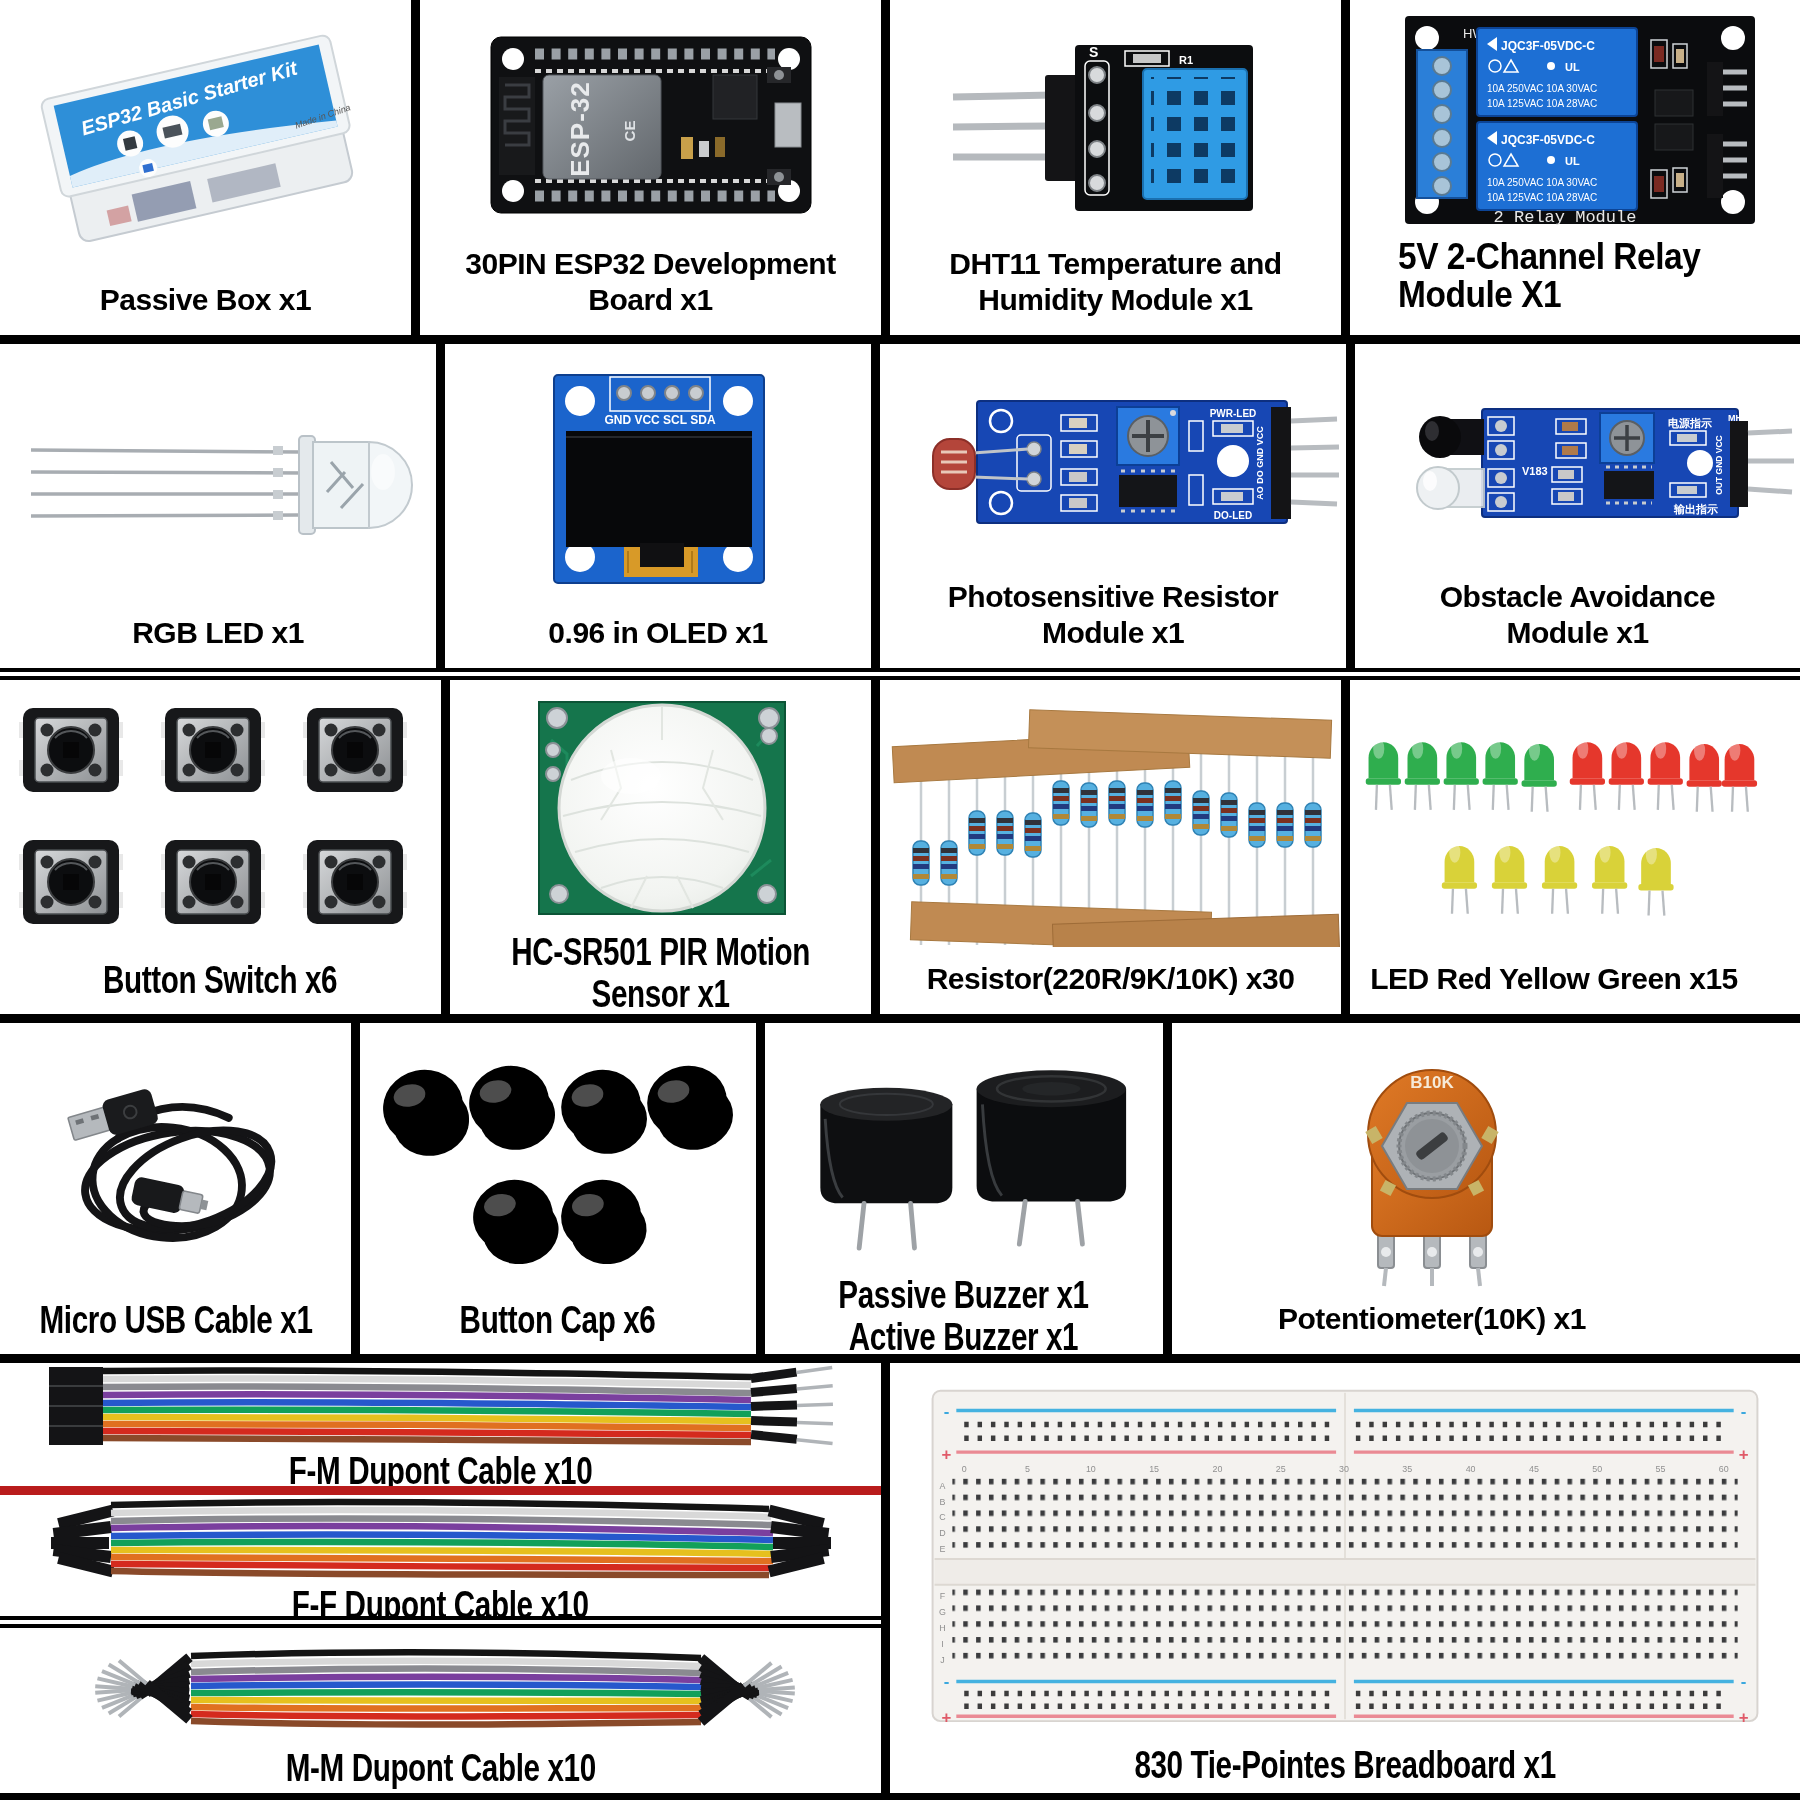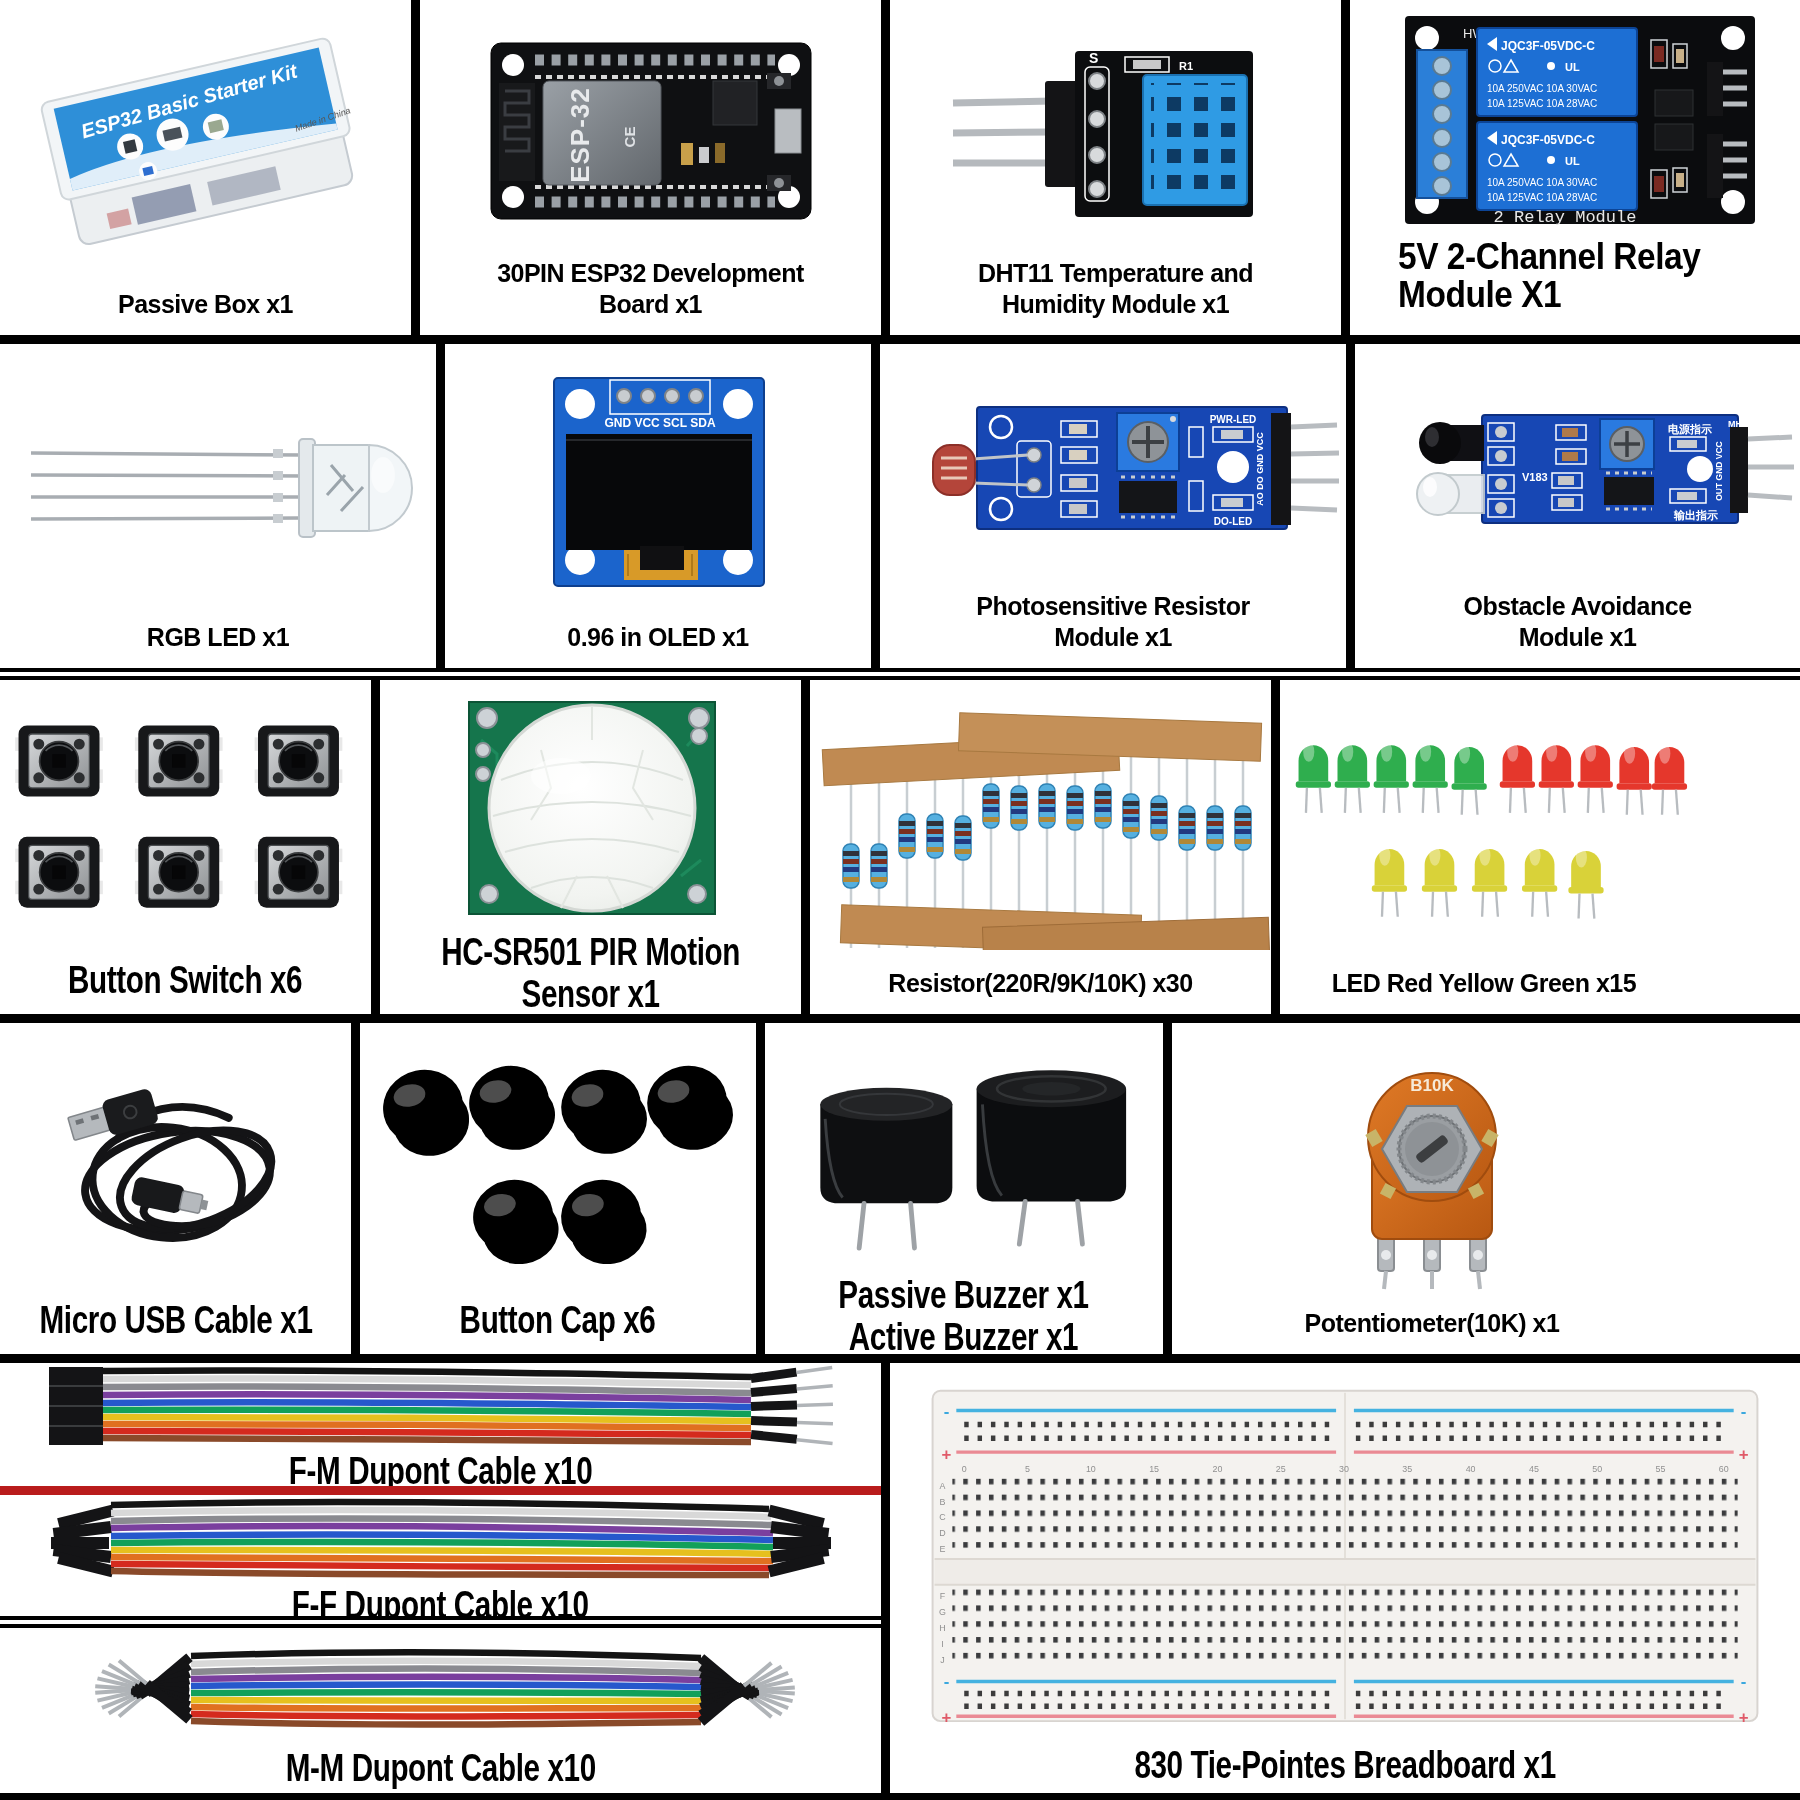--- a/index.html
+++ b/index.html
@@ -15,21 +15,21 @@
   #row3{height:343px;border-bottom:9px solid #000}
   #row4{height:340px;border-bottom:9px solid #000}
   #bottomsec{height:437px;display:flex;border-bottom:7px solid #000}
   #bottomsec .bleft{width:890px;border-right:9px solid #000;display:flex;flex-direction:column}
   #bottomsec .bright{flex:1;display:flex;flex-direction:column;align-items:center}
   .crow{display:flex;flex-direction:column;align-items:center;overflow:hidden}
   #crow-fm{height:132px;border-bottom:9px solid #b91c1c}
   #crow-ff{height:133px;border-bottom:12px double #000}
   #crow-mm{flex:1}
   .lbl{font-weight:bold;color:#000;text-align:center;white-space:pre-line;line-height:1.22;margin:0 0 16px}
-  .lbl.round{font-size:25px;letter-spacing:-0.5px}
+  .lbl.round{font-size:30px;letter-spacing:-0.5px}
   .lbl.cond{font-size:38px;letter-spacing:-0.5px;transform:scaleX(.78);line-height:1.1;margin-bottom:12px}
   .lbl.relay{align-self:flex-start;text-align:left;margin-left:48px;font-size:36px;line-height:1.07;
              letter-spacing:-0.5px;transform:scaleX(.93);transform-origin:left bottom;margin-bottom:20px}
   .cablelbl{margin-bottom:8px}
 </style>
 </head>
 <body>
 
 <div class="sheet">
 
@@ -339,21 +339,21 @@
           <line x1="388" y1="140" x2="432" y2="143" stroke="#b8bcc0" stroke-width="5"></line>
         </svg>
       </div>
       <div class="lbl round">Obstacle Avoidance
 Module x1</div>
     </div>
   </div>
 
   <div class="row" id="row3">
 
-    <div class="cell vline" style="width:380px">
+    <div class="cell vline" style="width:450px">
       <div class="art">
         <svg width="440" height="252" viewBox="0 0 440 252">
           <defs>
             <linearGradient id="swg" x1="0" y1="0" x2="1" y2="1">
               <stop offset="0" stop-color="#d6d8da"></stop>
                 <stop offset="1" stop-color="#8e9194"></stop>
               </linearGradient>
             <g id="sw">
               <rect x="-4" y="14" width="8" height="16" fill="#e8e8e8"></rect>
                 <rect x="-4" y="52" width="8" height="16" fill="#e8e8e8"></rect>

